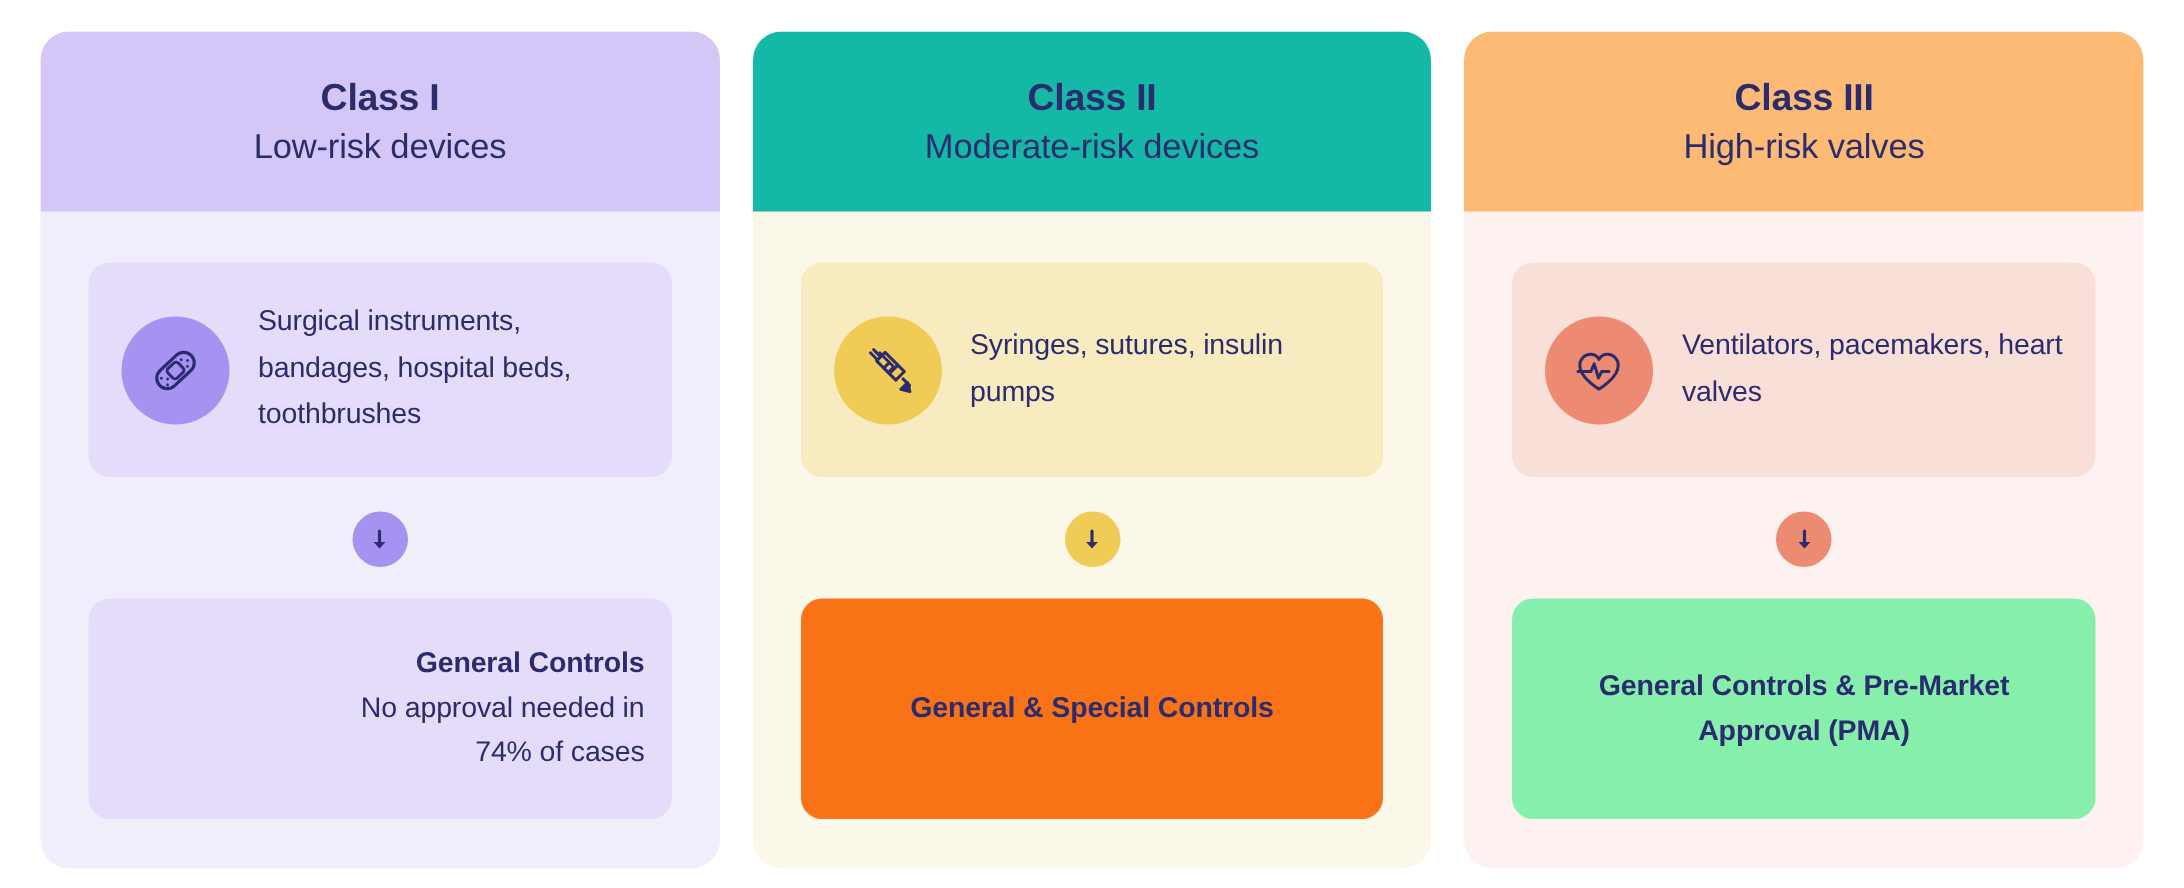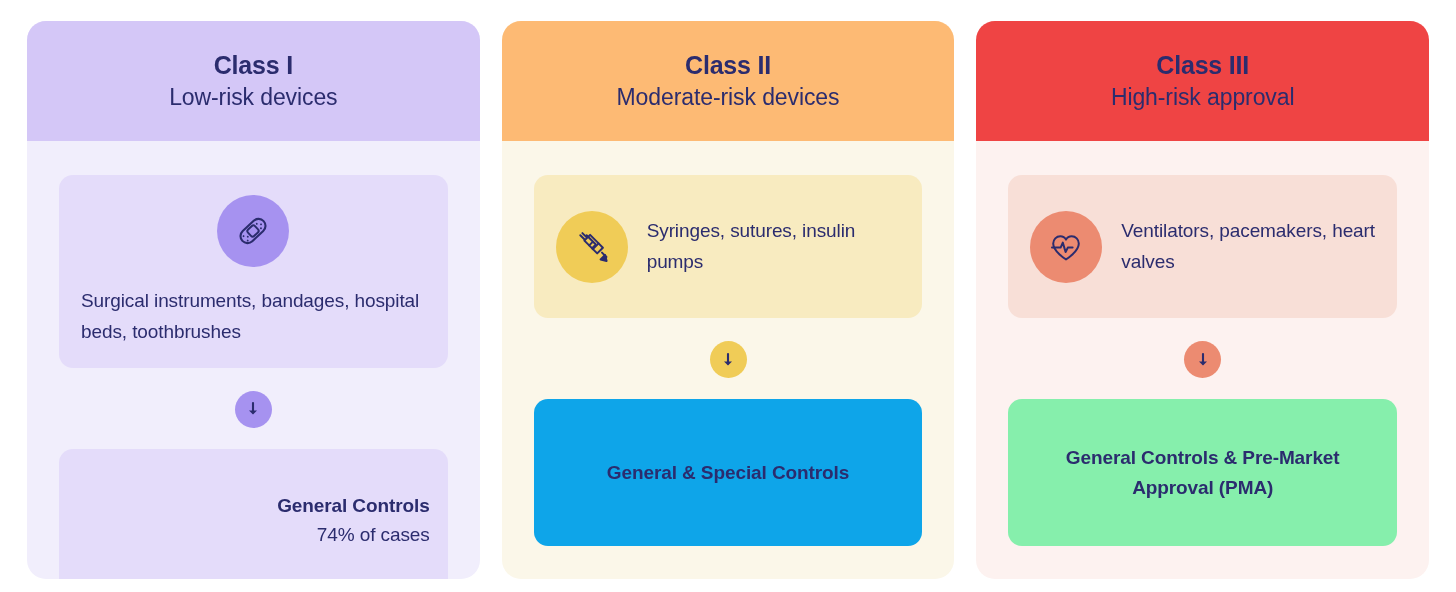--- a/index.html
+++ b/index.html
@@ -143,21 +143,21 @@
 <body style="background: rgb(255, 255, 255); color: rgb(43, 44, 110);">
 
 <div id="board">
 
   <div class="class-card card-1" style="background: rgb(241, 238, 252);">
     <div class="card-header" style="background: rgb(212, 199, 247);">
       <div class="card-title">Class I</div>
       <div class="card-subtitle">Low-risk devices</div>
     </div>
     <div class="card-body">
-      <div class="examples-box" style="background: rgb(228, 220, 250); flex-direction: column;">
+      <div class="examples-box" style="background: rgb(228, 220, 250);">
         <div class="icon-badge" style="background: rgb(166, 146, 240);">
           <span>
             <svg width="40" height="40" viewBox="0 0 40 40" fill="none">
               <g transform="rotate(-43 20 20)">
                 <rect x="5.5" y="13" width="29" height="14" rx="7" stroke="#2b2c6e" stroke-width="2.1" fill="none"></rect>
                 <rect x="15.2" y="15.6" width="9.6" height="8.8" rx="2.2" stroke="#2b2c6e" stroke-width="2" fill="none"></rect>
                 <circle cx="9.6" cy="17.3" r="0.95" fill="#2b2c6e"></circle>
                 <circle cx="12.3" cy="20.6" r="0.95" fill="#2b2c6e"></circle>
                 <circle cx="9.6" cy="23.4" r="0.95" fill="#2b2c6e"></circle>
                 <circle cx="27.7" cy="17.3" r="0.95" fill="#2b2c6e"></circle>
@@ -176,27 +176,28 @@
             <svg width="18" height="18" viewBox="0 0 18 18" fill="none">
               <path d="M9 3 L9 12.4" stroke="#2b2c6e" stroke-width="2.1" stroke-linecap="round"></path>
               <path d="M5 10.4 L9 14.6 L13 10.4 Z" fill="#2b2c6e"></path>
             </svg>
           </span>
         </div>
       </div>
 
       <div class="controls-box" style="background: rgb(228, 220, 250); align-items: flex-end;">
         <div class="controls-line strong">General Controls</div>
+        <div class="controls-line">No approval needed in</div>
         <div class="controls-line">74% of cases</div>
       </div>
     </div>
   </div>
 
   <div class="class-card card-2" style="background: rgb(251, 247, 233);">
-    <div class="card-header" style="background: #fdba74; text-align: right;">
+    <div class="card-header" style="background: #14b8a6; text-align: right;">
       <div class="card-title">Class II</div>
       <div class="card-subtitle">Moderate-risk devices</div>
     </div>
     <div class="card-body">
       <div class="examples-box" style="background: rgb(248, 235, 192);">
         <div class="icon-badge" style="background: rgb(240, 204, 87);">
           <span>
             <svg width="40" height="40" viewBox="0 0 40 40" fill="none">
               <g stroke="#2b2c6e" stroke-width="2" stroke-linecap="round" stroke-linejoin="round" fill="none">
                 <path d="M8.3 8.2 L12.6 12.5"></path>
@@ -219,30 +220,30 @@
         <div class="arrow-circle" style="background: rgb(240, 204, 87);">
           <span>
             <svg width="18" height="18" viewBox="0 0 18 18" fill="none">
               <path d="M9 3 L9 12.4" stroke="#2b2c6e" stroke-width="2.1" stroke-linecap="round"></path>
               <path d="M5 10.4 L9 14.6 L13 10.4 Z" fill="#2b2c6e"></path>
             </svg>
           </span>
         </div>
       </div>
 
-      <div class="controls-box" style="background: #0ea5e9;">
+      <div class="controls-box" style="background: #f97316;">
         <div class="controls-line strong">General &amp; Special Controls</div>
       </div>
     </div>
   </div>
 
   <div class="class-card card-3" style="background: rgb(253, 242, 240);">
-    <div class="card-header" style="background: #ef4444;">
+    <div class="card-header" style="background: #fdba74;">
       <div class="card-title">Class III</div>
-      <div class="card-subtitle">High-risk approval</div>
+      <div class="card-subtitle">High-risk valves</div>
     </div>
     <div class="card-body">
       <div class="examples-box" style="background: rgb(248, 223, 215);">
         <div class="icon-badge" style="background: rgb(236, 139, 113);">
           <span>
             <svg width="40" height="40" viewBox="0 0 40 40" fill="none">
               <g stroke="#2b2c6e" stroke-width="2" stroke-linecap="round" stroke-linejoin="round" fill="none">
                 <path d="M20 32.4 C20 32.4 7.2 24.8 7.2 16.6 C7.2 12.4 10.4 9.2 14.3 9.2 C16.8 9.2 18.9 10.5 20 12.6 C21.1 10.5 23.2 9.2 25.7 9.2 C29.6 9.2 32.8 12.4 32.8 16.6 C32.8 24.8 20 32.4 20 32.4 Z"></path>
                 <path d="M6.0 20.6 L14.6 20.6 L16.8 15.6 L19.6 25.0 L21.8 20.6 L26.6 20.6"></path>
               </g>

